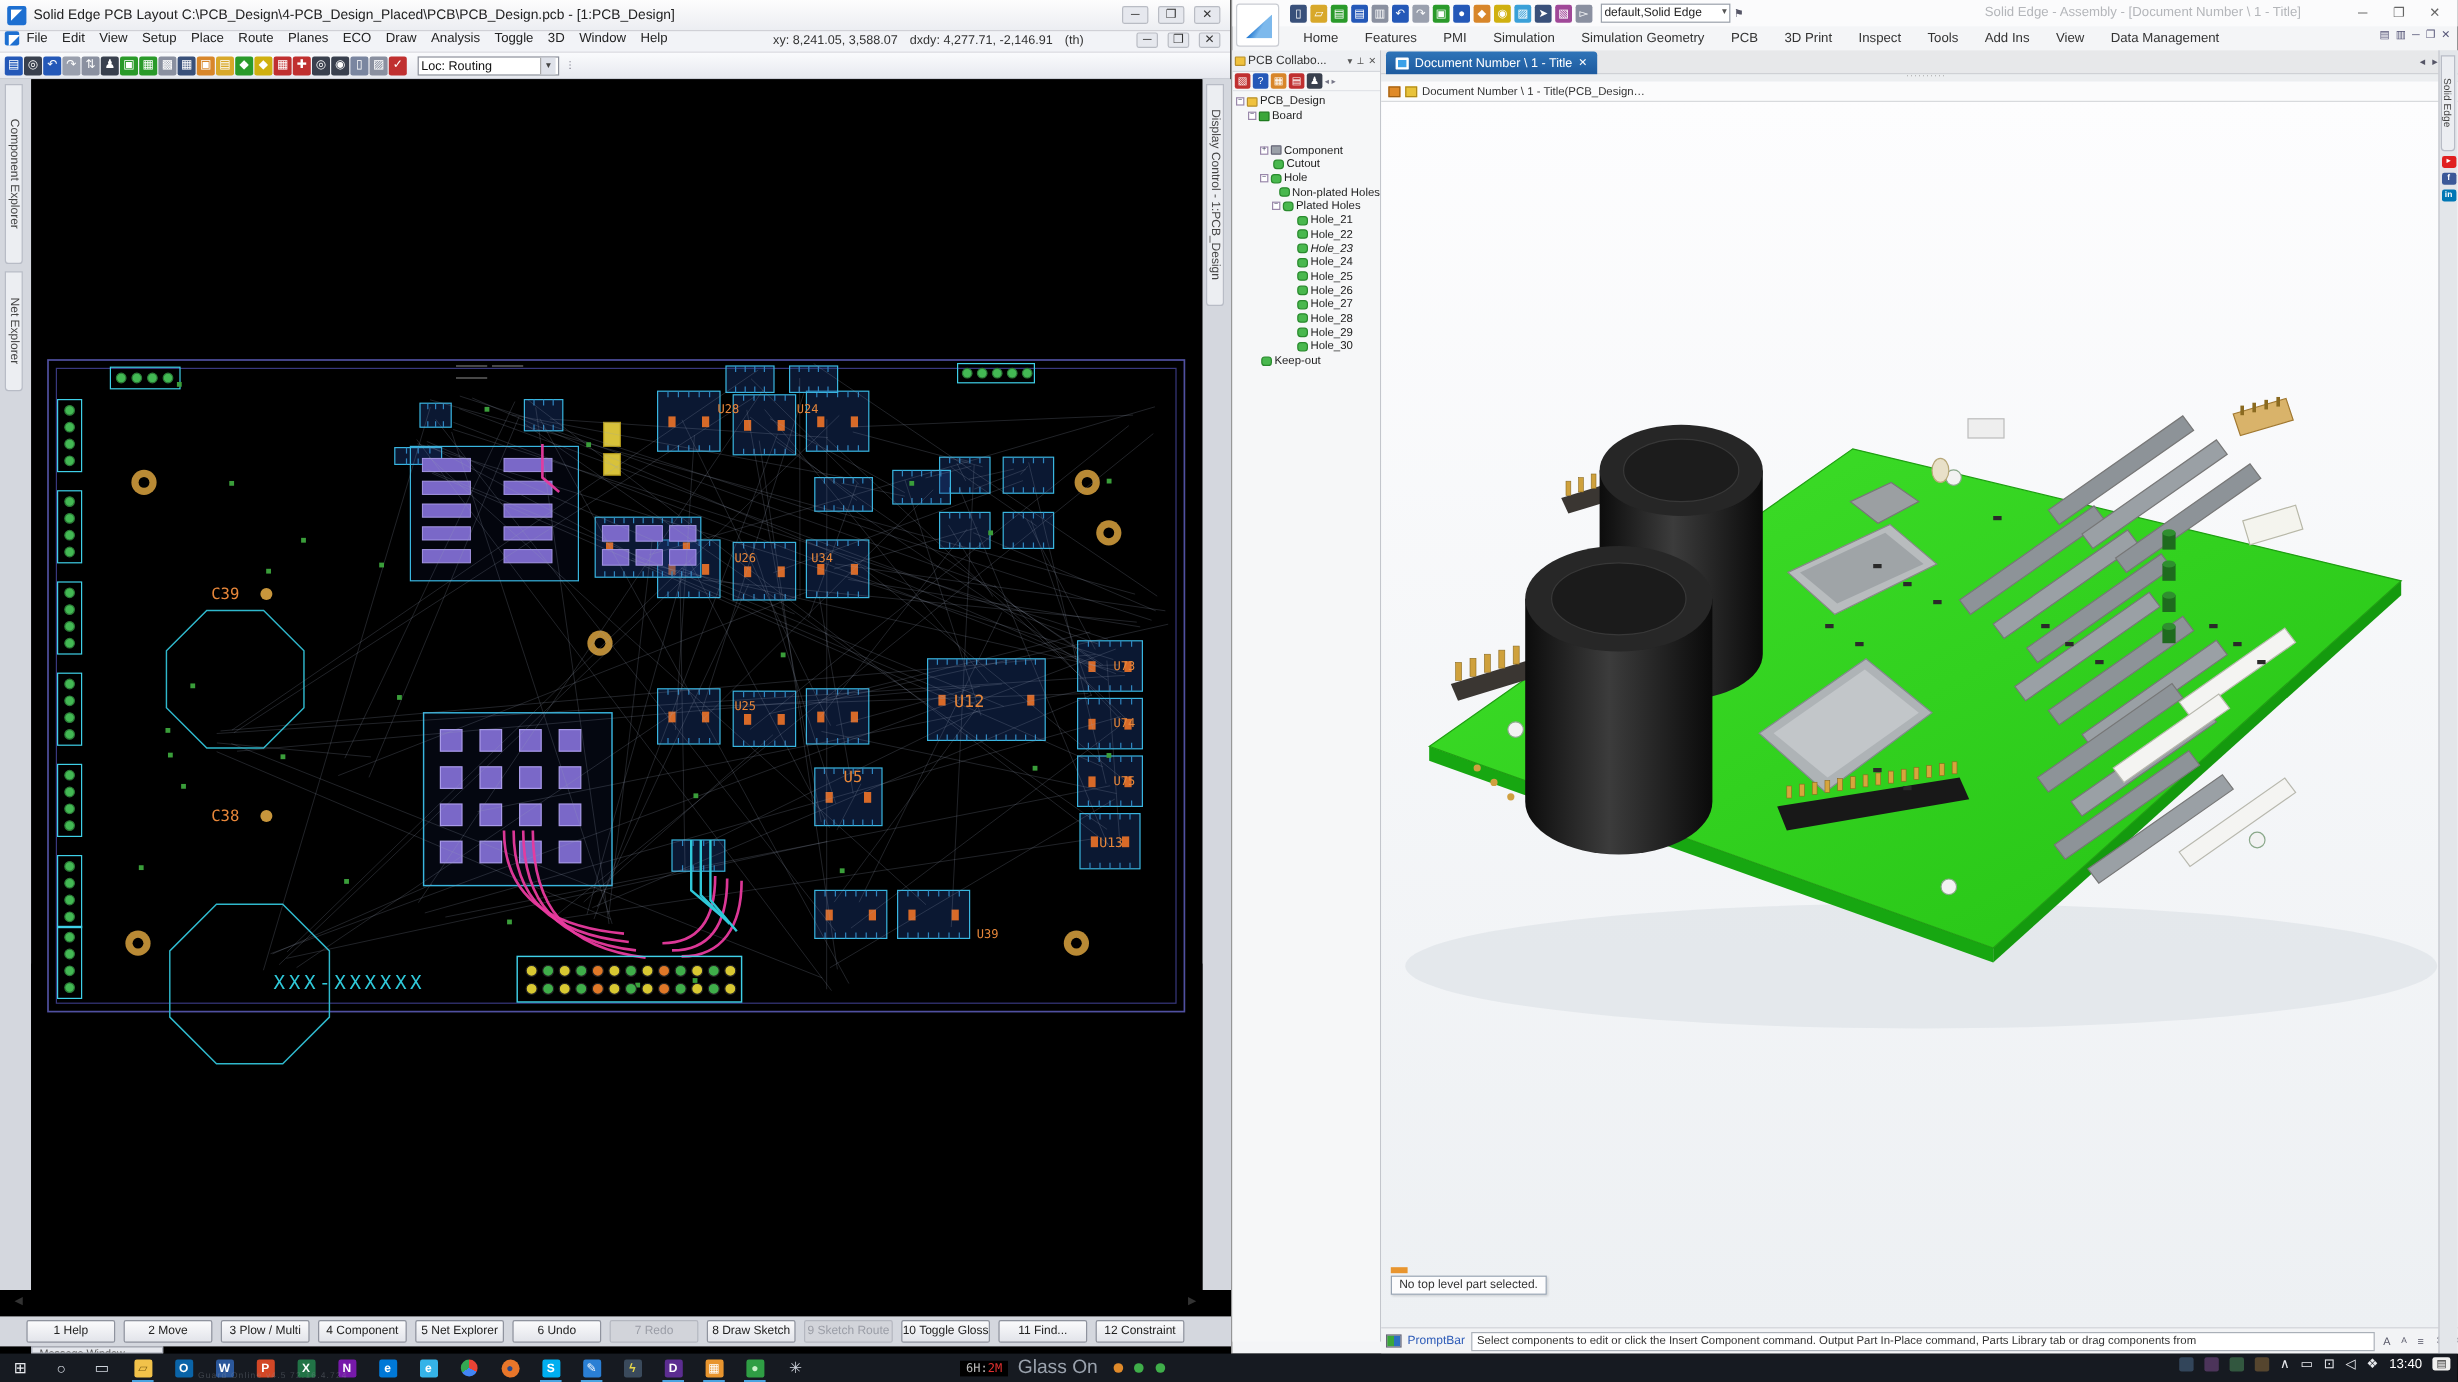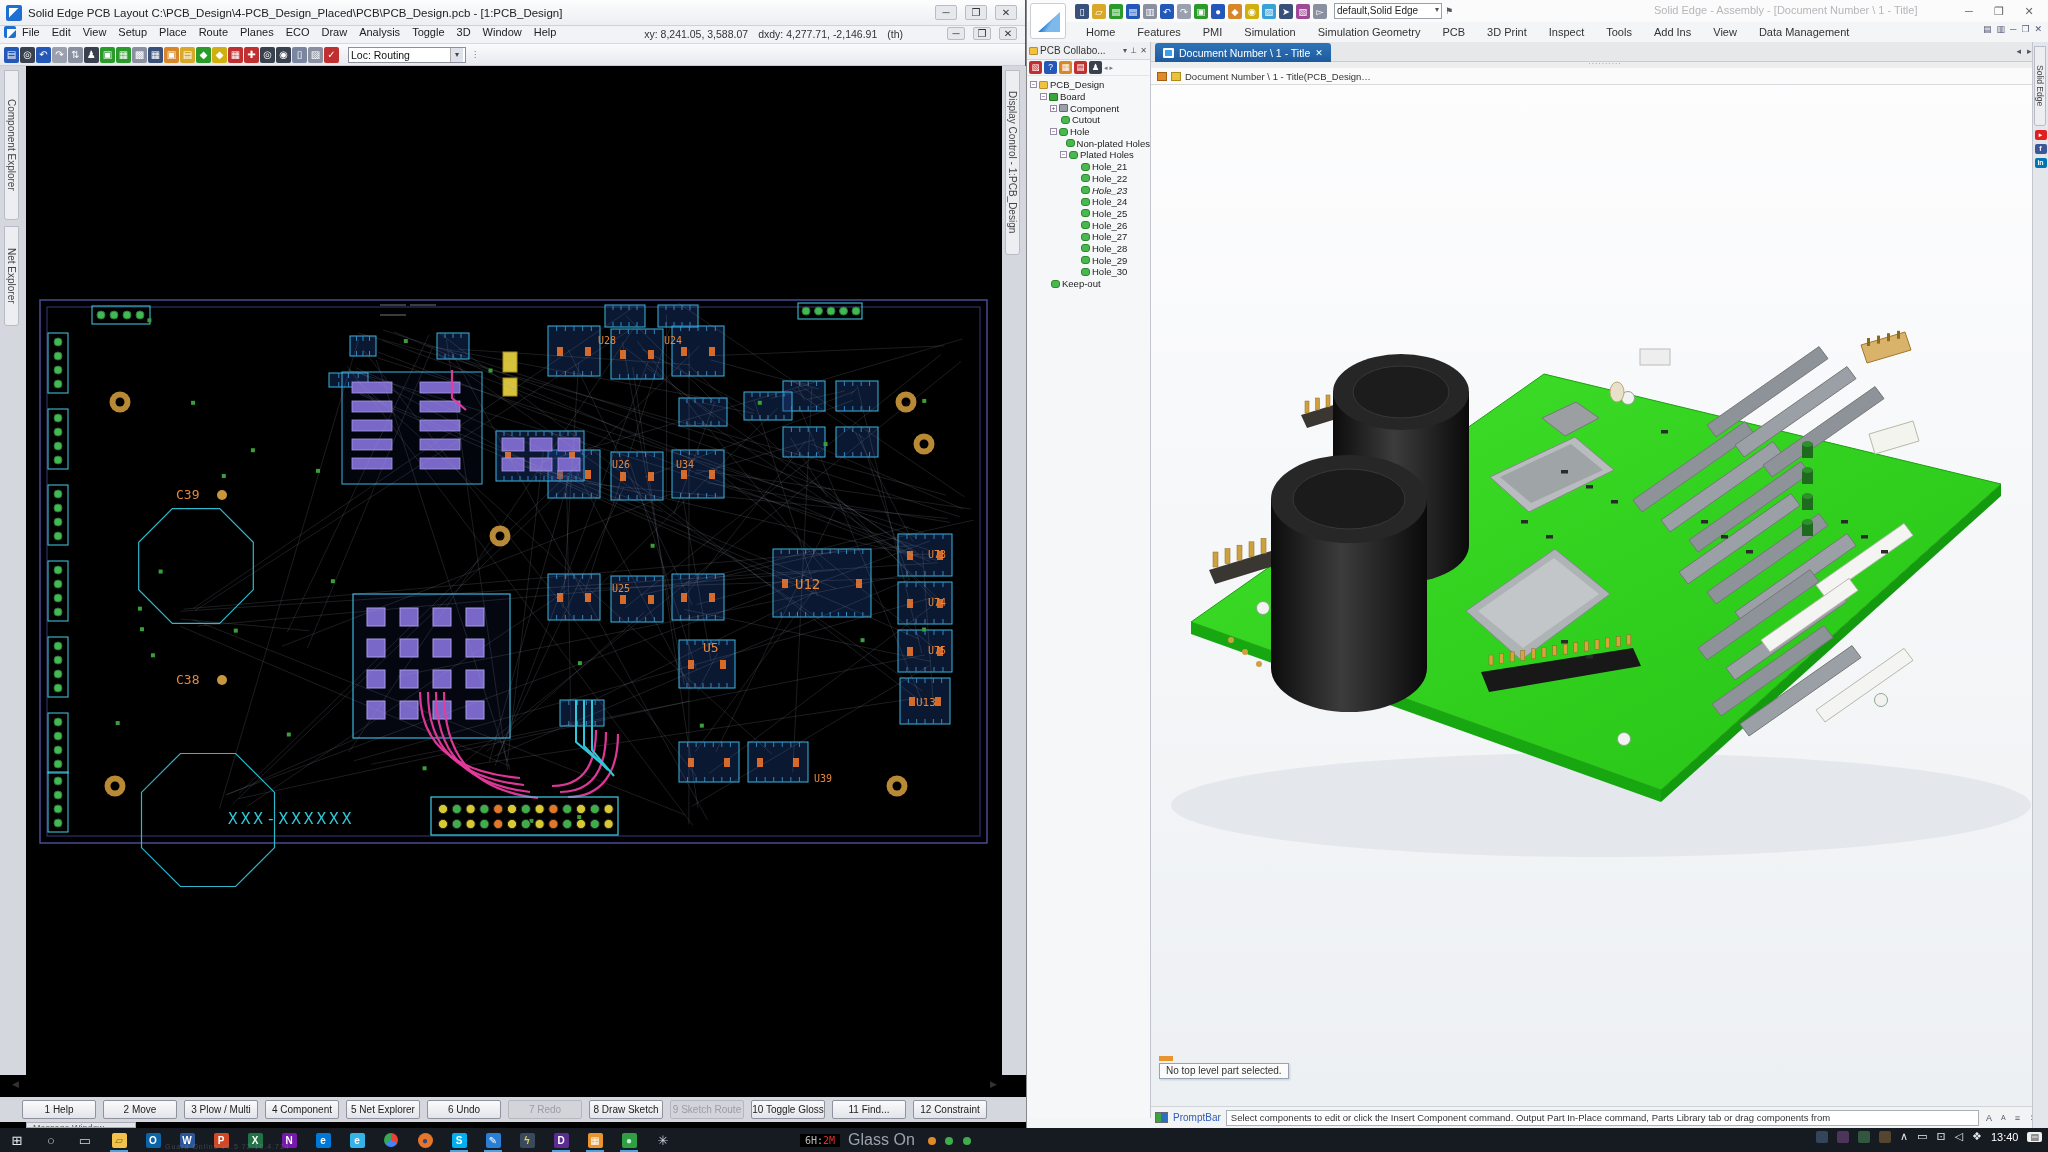--- a/index.html
+++ b/index.html
@@ -985,21 +985,21 @@
         <div class="trow" style="padding-left: 0px;">
           <span class="texp">−</span>
           <span class="tico folder"></span>
           <span class="lbl">PCB_Design</span>
         </div>
         <div class="trow" style="padding-left: 10px;">
           <span class="texp">−</span>
           <span class="tico board"></span>
           <span class="lbl">Board</span>
         </div>
-        <div class="trow" style="padding-left: 20px;">
+        <div class="trow" style="padding-left: 20px; margin-top: 17px;">
           <span class="texp">+</span>
           <span class="tico component"></span>
           <span class="lbl">Component</span>
         </div>
         <div class="trow" style="padding-left: 20px;">
           <span style="width: 9px;"></span>
           <span class="tico part"></span>
           <span class="lbl">Cutout</span>
         </div>
         <div class="trow" style="padding-left: 20px;">

